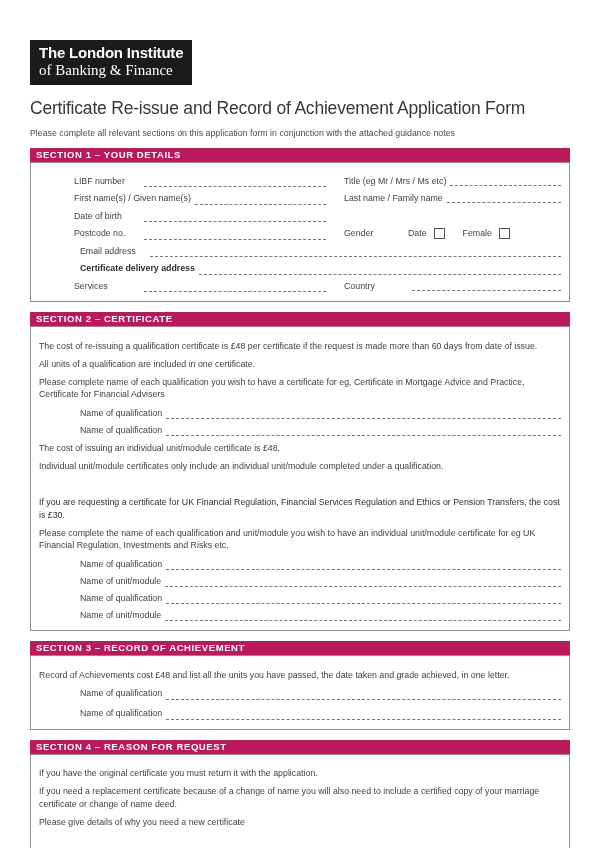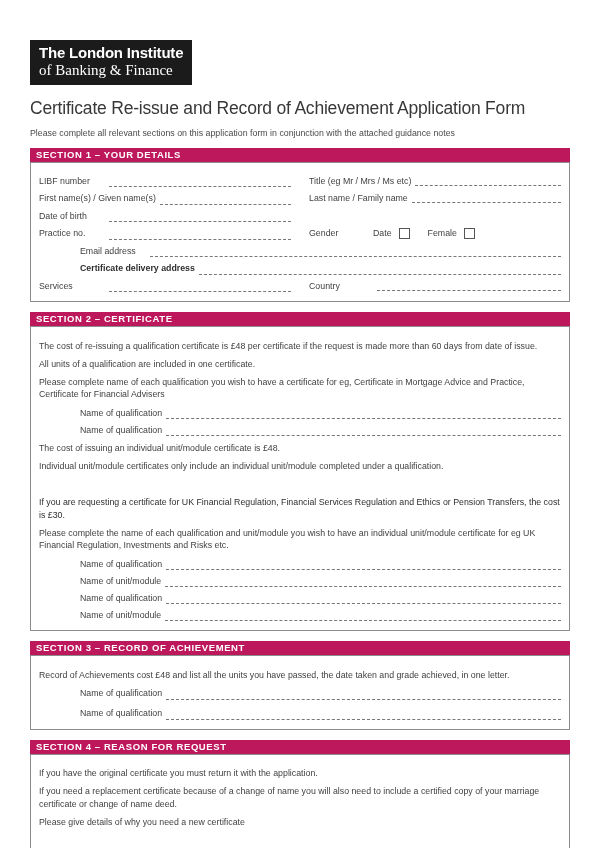--- a/index.html
+++ b/index.html
@@ -72,21 +72,21 @@
   p.bodytext.bold{font-weight:normal;color:#2e2e2e;margin-top:24px;}
   
   .frow{
     display:flex;
     align-items:flex-end;
     margin-top:4.5px;
     min-height:13px;
     padding-left:41px;
   }
   .frow:first-child{margin-top:1px;}
-  .cols{display:flex;align-items:flex-end;margin-top:4.5px;min-height:13px;}
+  .cols{display:flex;align-items:flex-end;margin-top:4.5px;min-height:13px;margin-left:35px;}
   .col-l{width:252px;display:flex;align-items:flex-end;flex-shrink:0;}
   .col-r{flex:1;margin-left:18px;display:flex;align-items:flex-start;}
   .lbl{white-space:nowrap;flex-shrink:0;}
   .lbl.bold{font-weight:bold;color:#2e2e2e;}
   .lw{width:66px;}
   .rw{width:64px;}
   .fill{
     flex:1;
     border-bottom:1px dashed #777777;
     height:10px;
@@ -160,21 +160,21 @@
       <div class="cols">
         <div class="col-l">
           <span class="lbl lw">Date of birth</span>
           <span class="fill"></span>
         </div>
         <div class="col-r"></div>
       </div>
 
       <div class="cols">
         <div class="col-l">
-          <span class="lbl lw">Practice no.</span>
+          <span class="lbl lw">Postcode no.</span>
           <span class="fill"></span>
         </div>
         <div class="col-r">
           <span class="gender-group">
             <span class="gender-label lbl">Gender</span>
             <span class="lbl cb-lab first">Date</span>
             <span class="cb"></span>
             <span class="lbl cb-lab">Female</span>
             <span class="cb"></span>
           </span>

